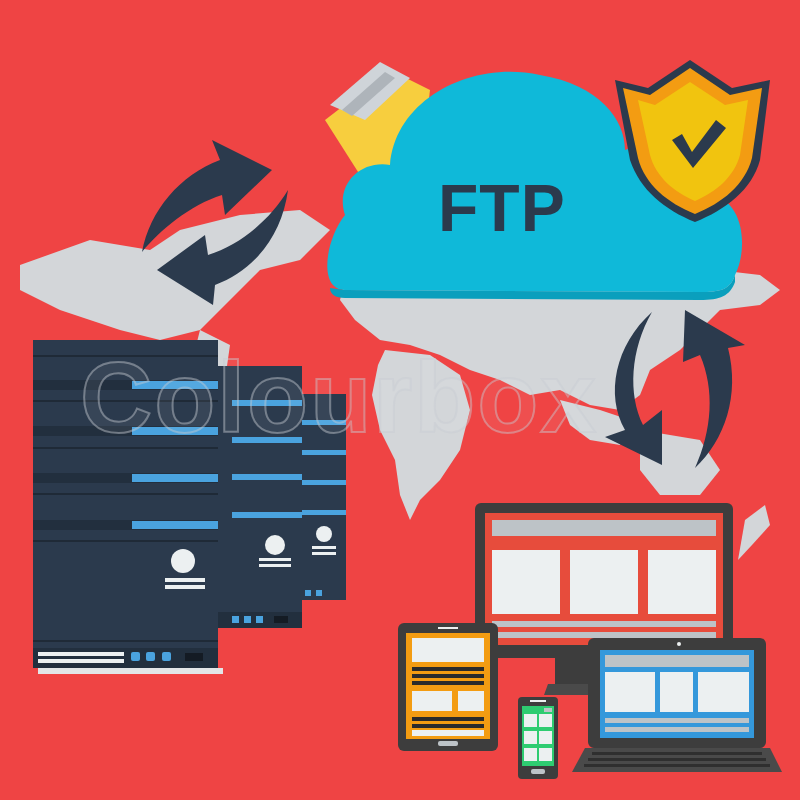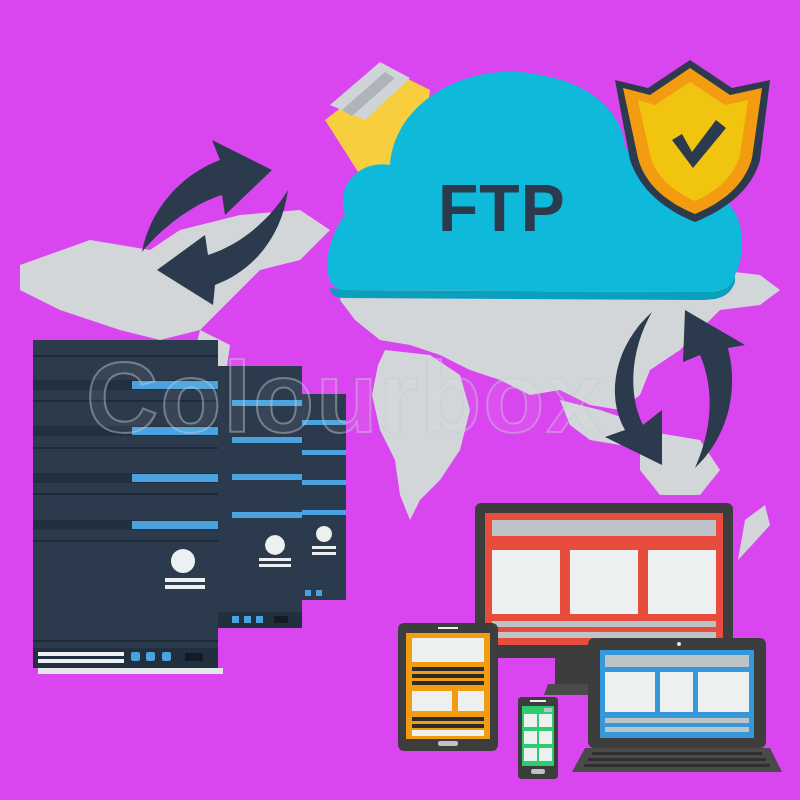--- a/index.html
+++ b/index.html
@@ -1,19 +1,19 @@
 <!DOCTYPE html>
 <html><head>
 <meta charset="utf-8">
 <style>
   html,body{margin:0;padding:0;background:#ffffff;}
-  .stage{position:relative;width:800px;height:800px;overflow:hidden;background:#d946ef;font-family:"Liberation Sans",sans-serif;}
+  .stage{position:relative;width:800px;height:800px;overflow:hidden;background:#ef4444;font-family:"Liberation Sans",sans-serif;}
   svg.scene{position:absolute;left:0;top:0;width:800px;height:800px;}
   .ftp-label{position:absolute;left:438px;top:170px;font-size:66px;font-weight:bold;color:#2b3a4d;letter-spacing:1px;font-family:"Liberation Sans",sans-serif;}
-  .watermark{position:absolute;left:86px;top:340px;font-size:100px;font-weight:bold;color:rgba(255,255,255,0.06);-webkit-text-stroke:2px rgba(200,205,210,0.45);font-family:"Liberation Sans",sans-serif;letter-spacing:2px;pointer-events:none;}
+  .watermark{position:absolute;left:80px;top:340px;font-size:100px;font-weight:bold;color:rgba(255,255,255,0.06);-webkit-text-stroke:2px rgba(200,205,210,0.45);font-family:"Liberation Sans",sans-serif;letter-spacing:2px;pointer-events:none;}
 </style>
 </head>
 <body>
 
 <div class="stage">
 <svg class="scene" viewBox="0 0 800 800" xmlns="http://www.w3.org/2000/svg">
 
   <g fill="#d3d6d9">
     <path d="M20 265 L90 240 L150 250 L180 230 L240 215 L300 210 L330 230 L300 260 L260 270 L230 300 L200 330 L160 340 L120 330 L60 310 L20 290 Z"></path>
     <path d="M200 330 L230 345 L225 380 L205 395 L210 420 L230 440 L245 480 L235 520 L215 540 L205 510 L195 470 L190 430 L185 390 Z"></path>

